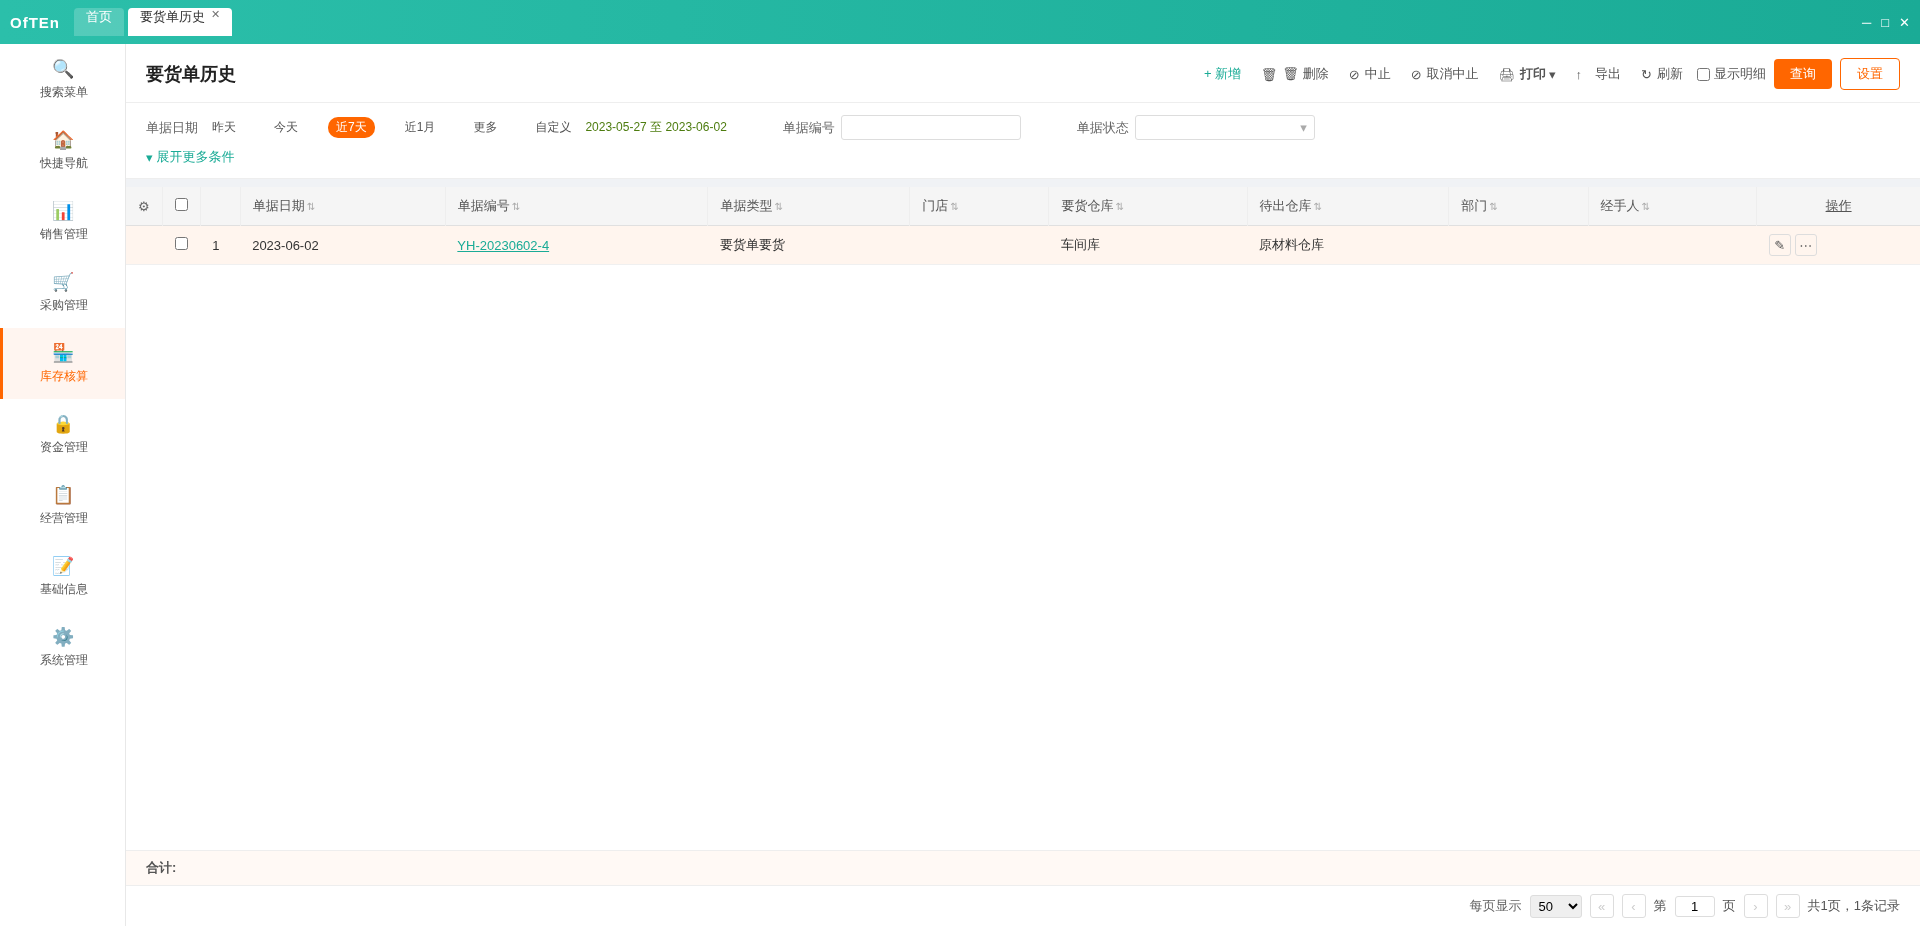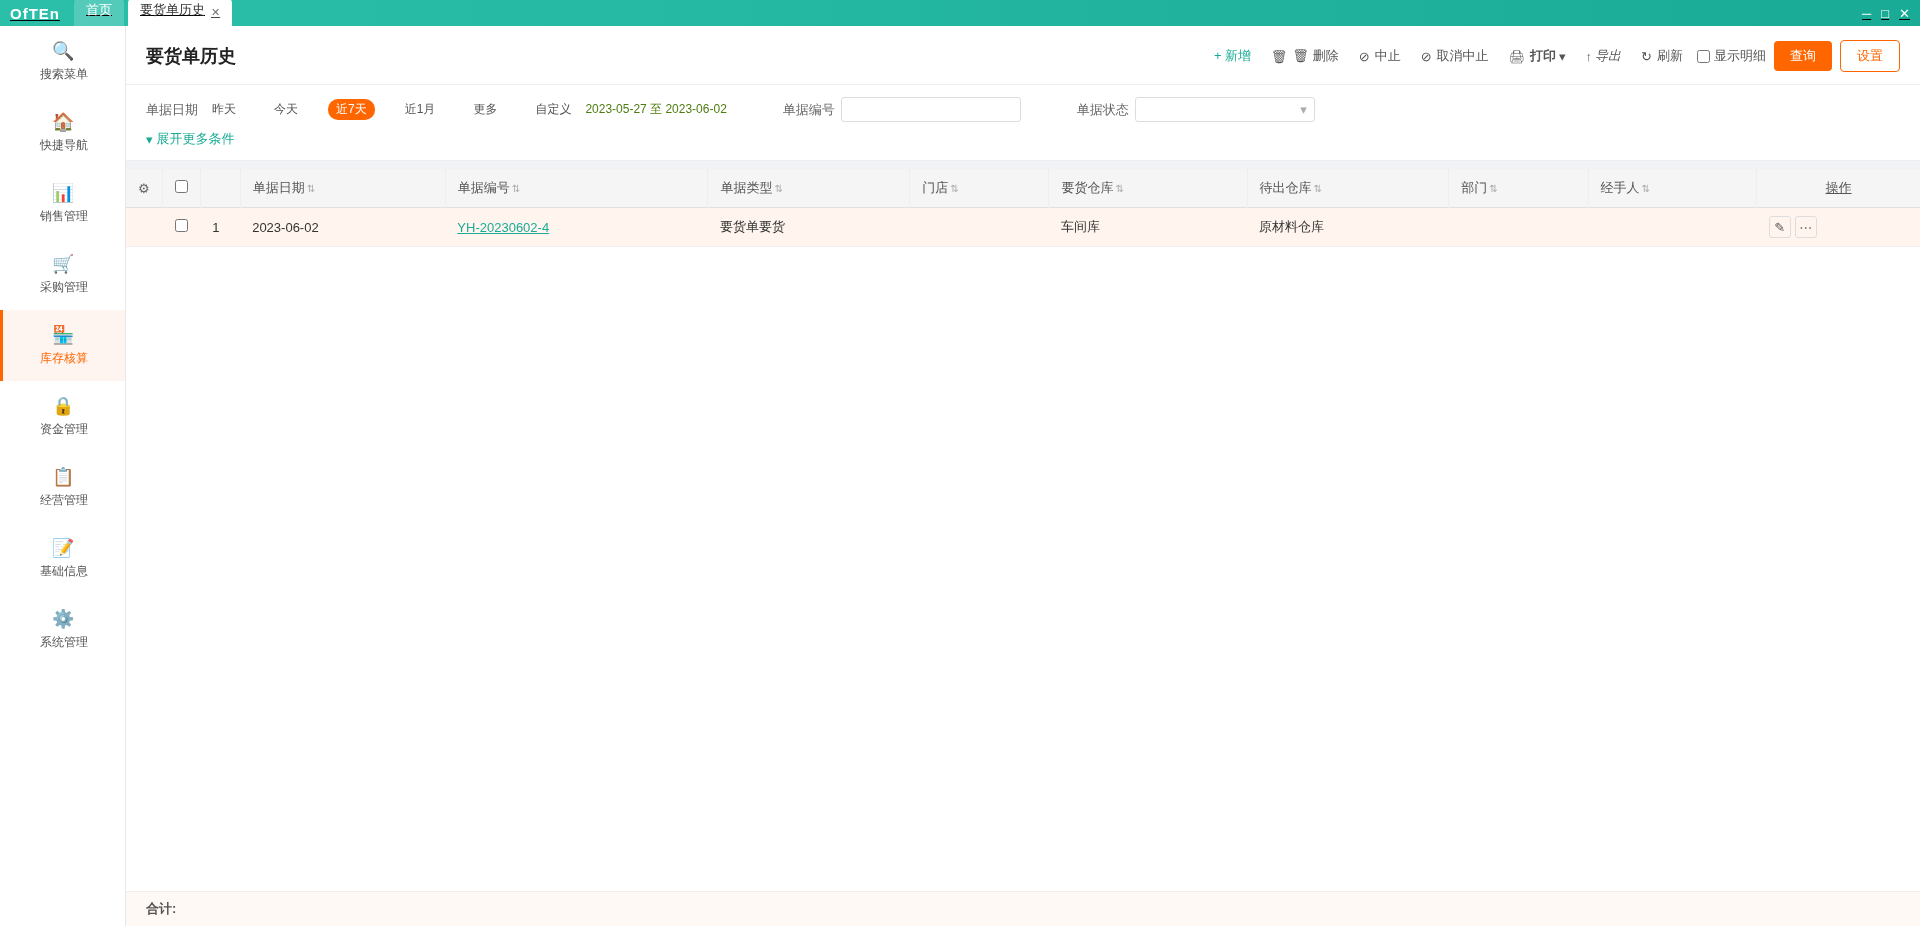--- a/index.html
+++ b/index.html
@@ -1,33 +1,32 @@
 <!DOCTYPE html>
 <html><head>
   <meta charset="utf-8">
   <style>
     * { box-sizing: border-box; margin: 0; padding: 0; }
     body { font-family: 'Microsoft YaHei', Arial, sans-serif; font-size: 13px; background: #f0f2f5; display: flex; flex-direction: column; height: 926px; overflow: hidden; }
 
     
     .top-bar {
-      height: 26px;
+      height: 44px;
       background: linear-gradient(90deg, #2bbfaa 0%, #1aab96 100%);
       display: flex;
       align-items: center;
       padding: 0 10px;
       gap: 4px;
       flex-shrink: 0;
-      text-decoration: underline;
     }
     .top-tab {
       height: 28px;
-      padding: 8px 12px;
-      display: flex;
-      align-items: flex-end;
+      padding: 0 12px;
+      display: flex;
+      align-items: flex-start;
       border-radius: 4px 4px 0 0;
       cursor: pointer;
       font-size: 13px;
       color: #fff;
       gap: 6px;
     }
     .top-tab.active {
       background: #fff;
       color: #333;
     }
@@ -416,21 +415,21 @@
           <span>⊘</span>
           <span style="margin-left:2px;">取消中止</span>
         </button>
         <button class="toolbar-btn" style="border:none;background:none;cursor:pointer;font-size:13px;color:#555;">
           <span>🖨</span>
           <span style="margin-left:2px;font-weight:bold;">打印</span>
           <span>▾</span>
         </button>
         <button class="toolbar-btn" style="border:none;background:none;cursor:pointer;font-size:13px;color:#555;">
           <span>↑</span>
-          <span style="margin-left:0;font-style:italic;">导出</span>
+          <span style="margin-left:10px;">导出</span>
         </button>
         <button class="toolbar-btn" style="border:none;background:none;cursor:pointer;font-size:13px;color:#555;">
           <span>↻</span>
           <span style="margin-left:2px;">刷新</span>
         </button>
         <label style="display:flex;align-items:center;gap:4px;font-size:13px;color:#555;cursor:pointer;">
           <input type="checkbox" style="">
           <span>显示明细</span>
         </label>
         <button class="toolbar-btn-primary">查询</button>
@@ -534,15 +533,31 @@
       </td>
     </tr>
           </tbody>
       </table>
     </div>
 
     <div class="footer-bar">
       <span class="footer-total">合计:</span>
     </div>
 
+    <div class="pagination-bar">
+      <span class="page-size-label">每页显示</span>
+      <select class="page-size-select">
+        <option value="50">50</option>
+        <option value="20">20</option>
+        <option value="100">100</option>
+      </select>
+      <div class="page-btn disabled">«</div>
+      <div class="page-btn disabled">‹</div>
+      <span>第</span>
+      <input class="page-input" type="text" value="1" style="">
+      <span>页</span>
+      <div class="page-btn disabled">›</div>
+      <div class="page-btn disabled">»</div>
+      <span>共1页，1条记录</span>
+    </div>
 
   </div>
 </div>
 
 </body></html>

